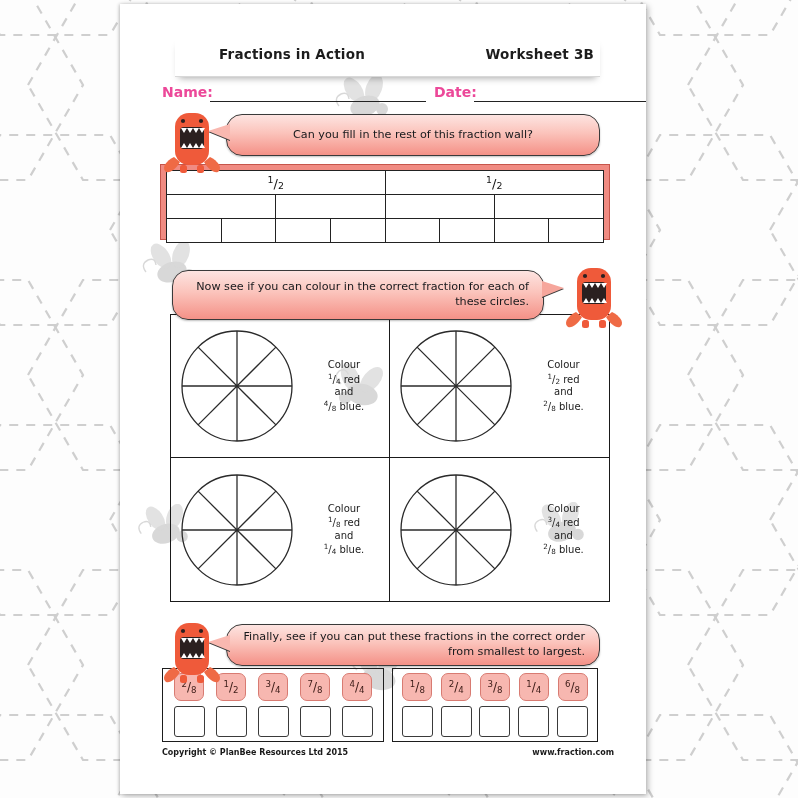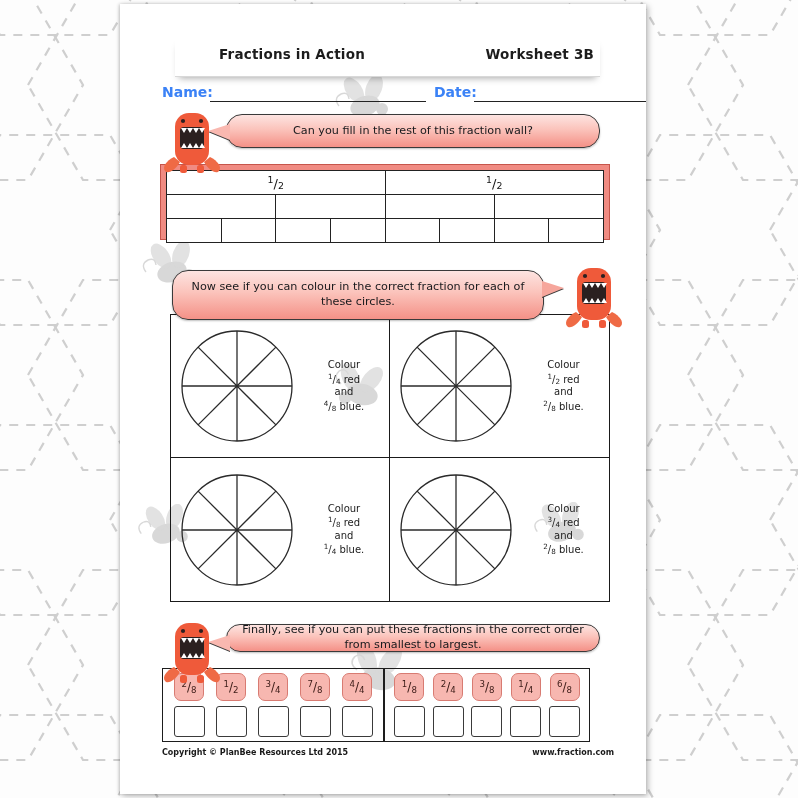--- a/index.html
+++ b/index.html
@@ -43,40 +43,40 @@
   #header-wsnum{
     position:absolute;right:6px;top:8px;
     font-family:"DejaVu Sans", sans-serif;
     font-weight:bold;font-size:13.5px;color:#1c1c1c;letter-spacing:.2px;margin-left:42px;
   }
   
   #namedate{position:absolute;left:42px;top:80px;width:452px;height:22px;z-index:5;}
   .nd-label{
     position:absolute;top:0;
     font-family:"DejaVu Sans", sans-serif;
-    font-weight:bold;font-size:14px;color:#3b82f6;
+    font-weight:bold;font-size:14px;color:#ec4899;
   }
   .nd-rule{position:absolute;top:17px;height:0;border-bottom:1.3px solid #222;}
   #name-label{left:0;}
   #name-rule{left:48px;width:216px;}
   #date-label{left:272px;}
   #date-rule{left:312px;width:176px;}
 
   
   .bubble{
     position:absolute;z-index:6;
     border:1.4px solid #3a3a3a;
     border-radius:16px;
     background:linear-gradient(to bottom,#fde4e1 0%,#fbc3bb 45%,#f49187 100%);
     box-shadow:0 1px 2px rgba(0,0,0,.25);
     display:flex;align-items:center;justify-content:center;
-    text-align:center;
+    text-align:right;
     font-family:"DejaVu Sans", sans-serif;
     font-size:11.2px;color:#17191c;line-height:1.32;
-    padding:13px 14px;box-sizing:border-box;
+    padding:20px 14px;box-sizing:border-box;
   }
   .tail{position:absolute;z-index:7;width:0;height:0;}
   .tail-left{
     border-top:7px solid transparent;border-bottom:9px solid transparent;
     border-right:22px solid #f9b8b0;
     filter:drop-shadow(0 1px 0 #3a3a3a);
   }
   .tail-right{
     border-top:7px solid transparent;border-bottom:9px solid transparent;
     border-left:22px solid #f6a69c;
@@ -132,21 +132,21 @@
   
   #order-wrap{
     position:absolute;left:42px;top:664px;width:452px;height:74px;
     display:flex;z-index:5;
   }
   .order-box{
     border:1.3px solid #1d1d1d;box-sizing:border-box;
     display:flex;align-items:center;justify-content:space-around;
     padding:0 5px;background:transparent;
   }
-  #order-left{width:222px;}
+  #order-left{width:222px;margin-right:8px;}
   #order-right{width:206px;}
   .order-col{display:flex;flex-direction:column;align-items:center;}
   .frac-badge{
     width:28px;height:26px;
     background:#f7b7b0;border:1.2px solid #d87b72;border-radius:7px;
     display:flex;align-items:center;justify-content:center;
     font-family:"DejaVu Sans", sans-serif;font-size:12px;color:#3a1a16;
     margin-bottom:5px;
   }
   .answer-box{

